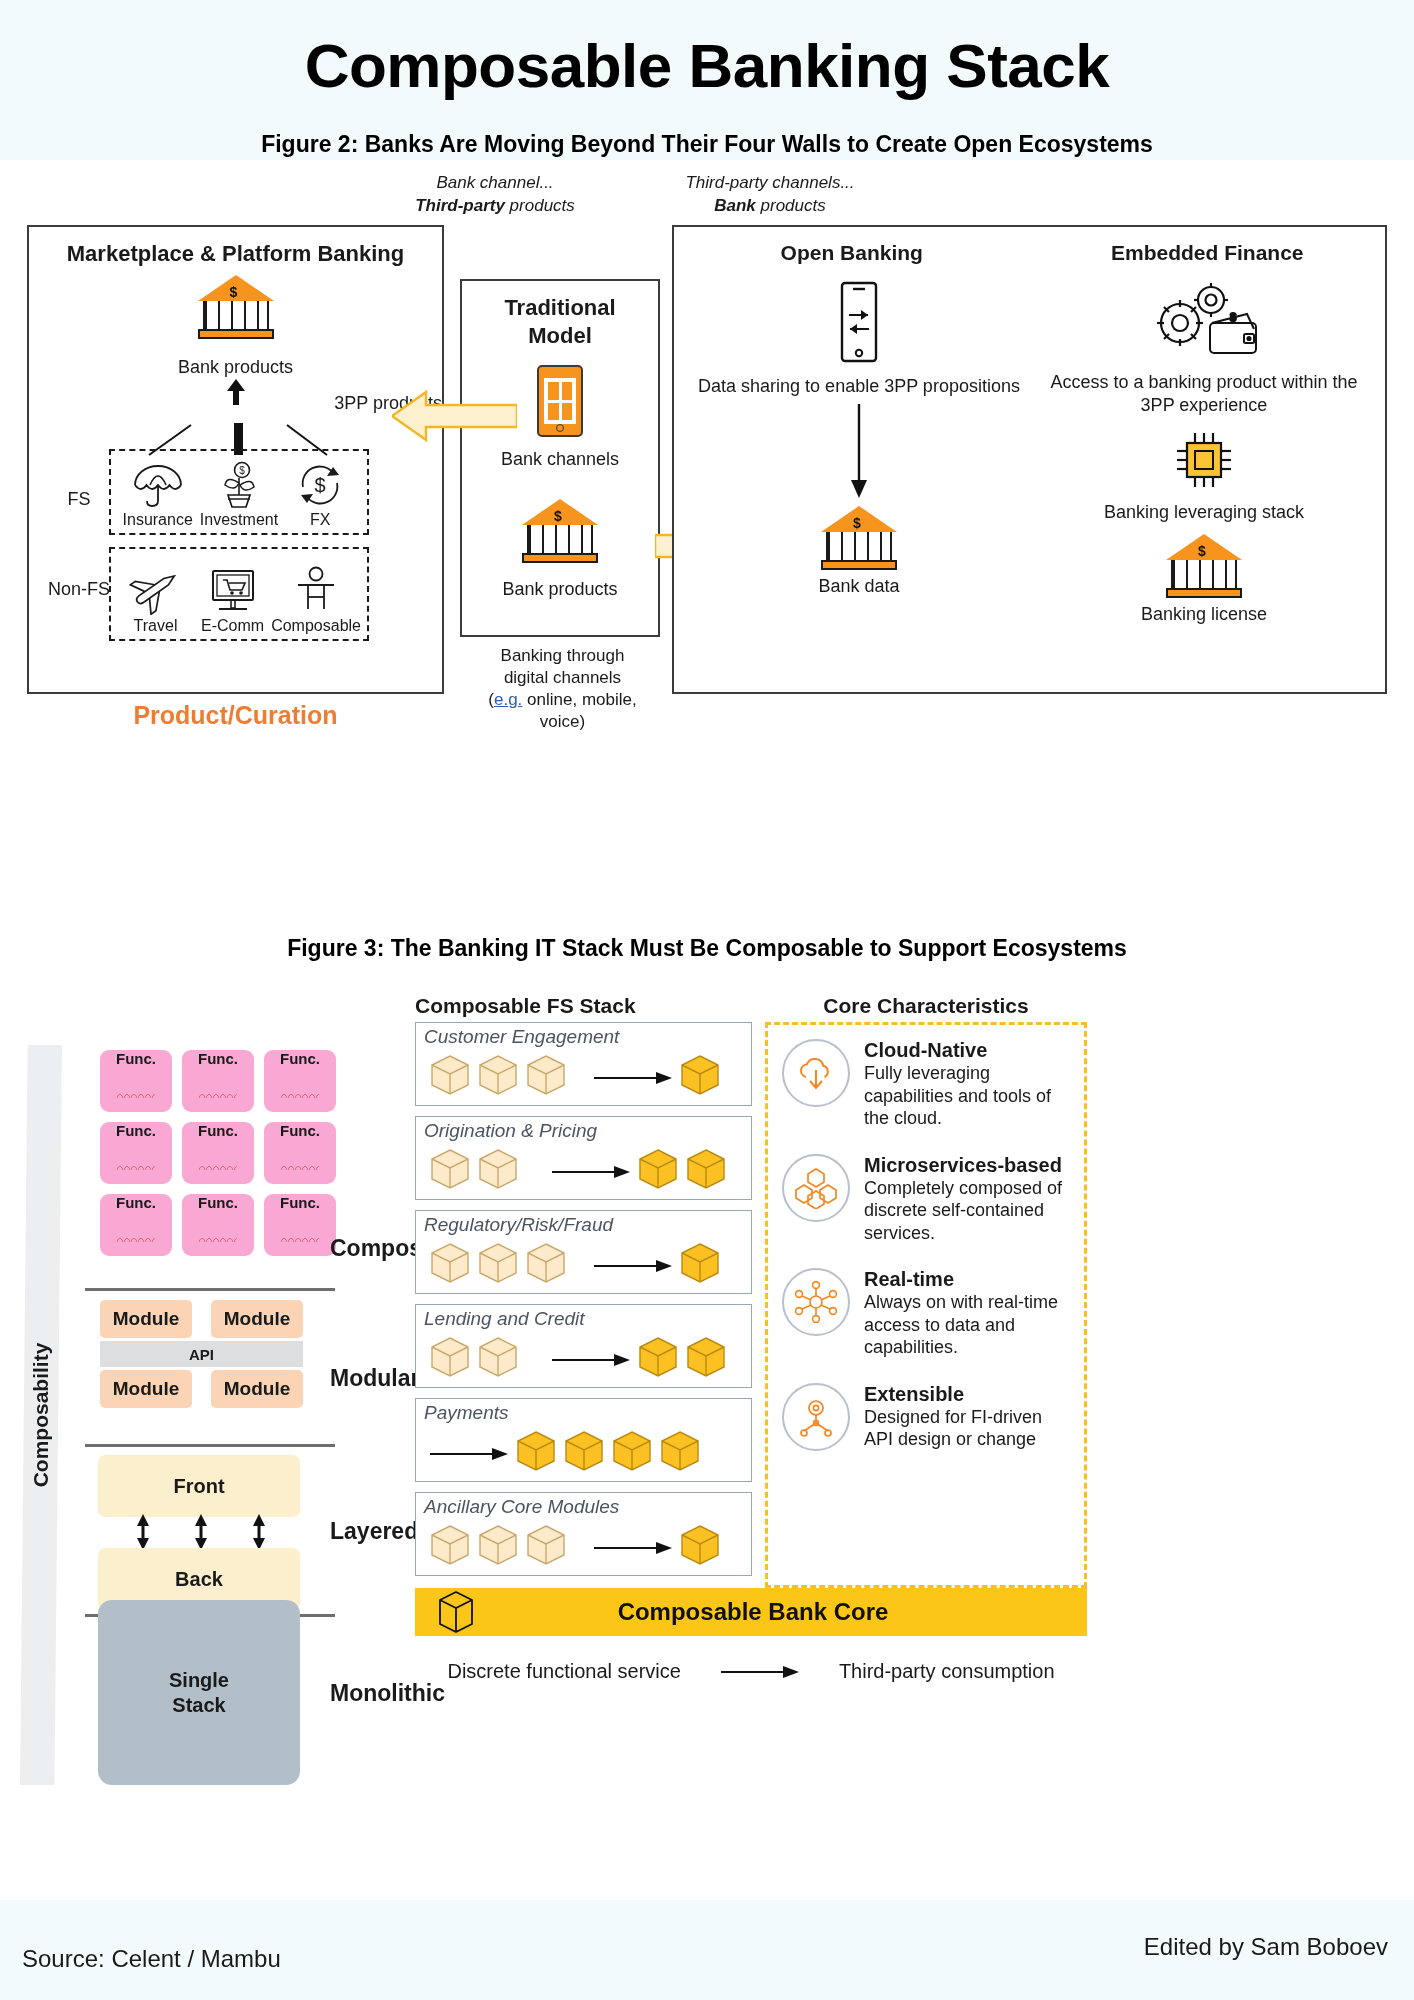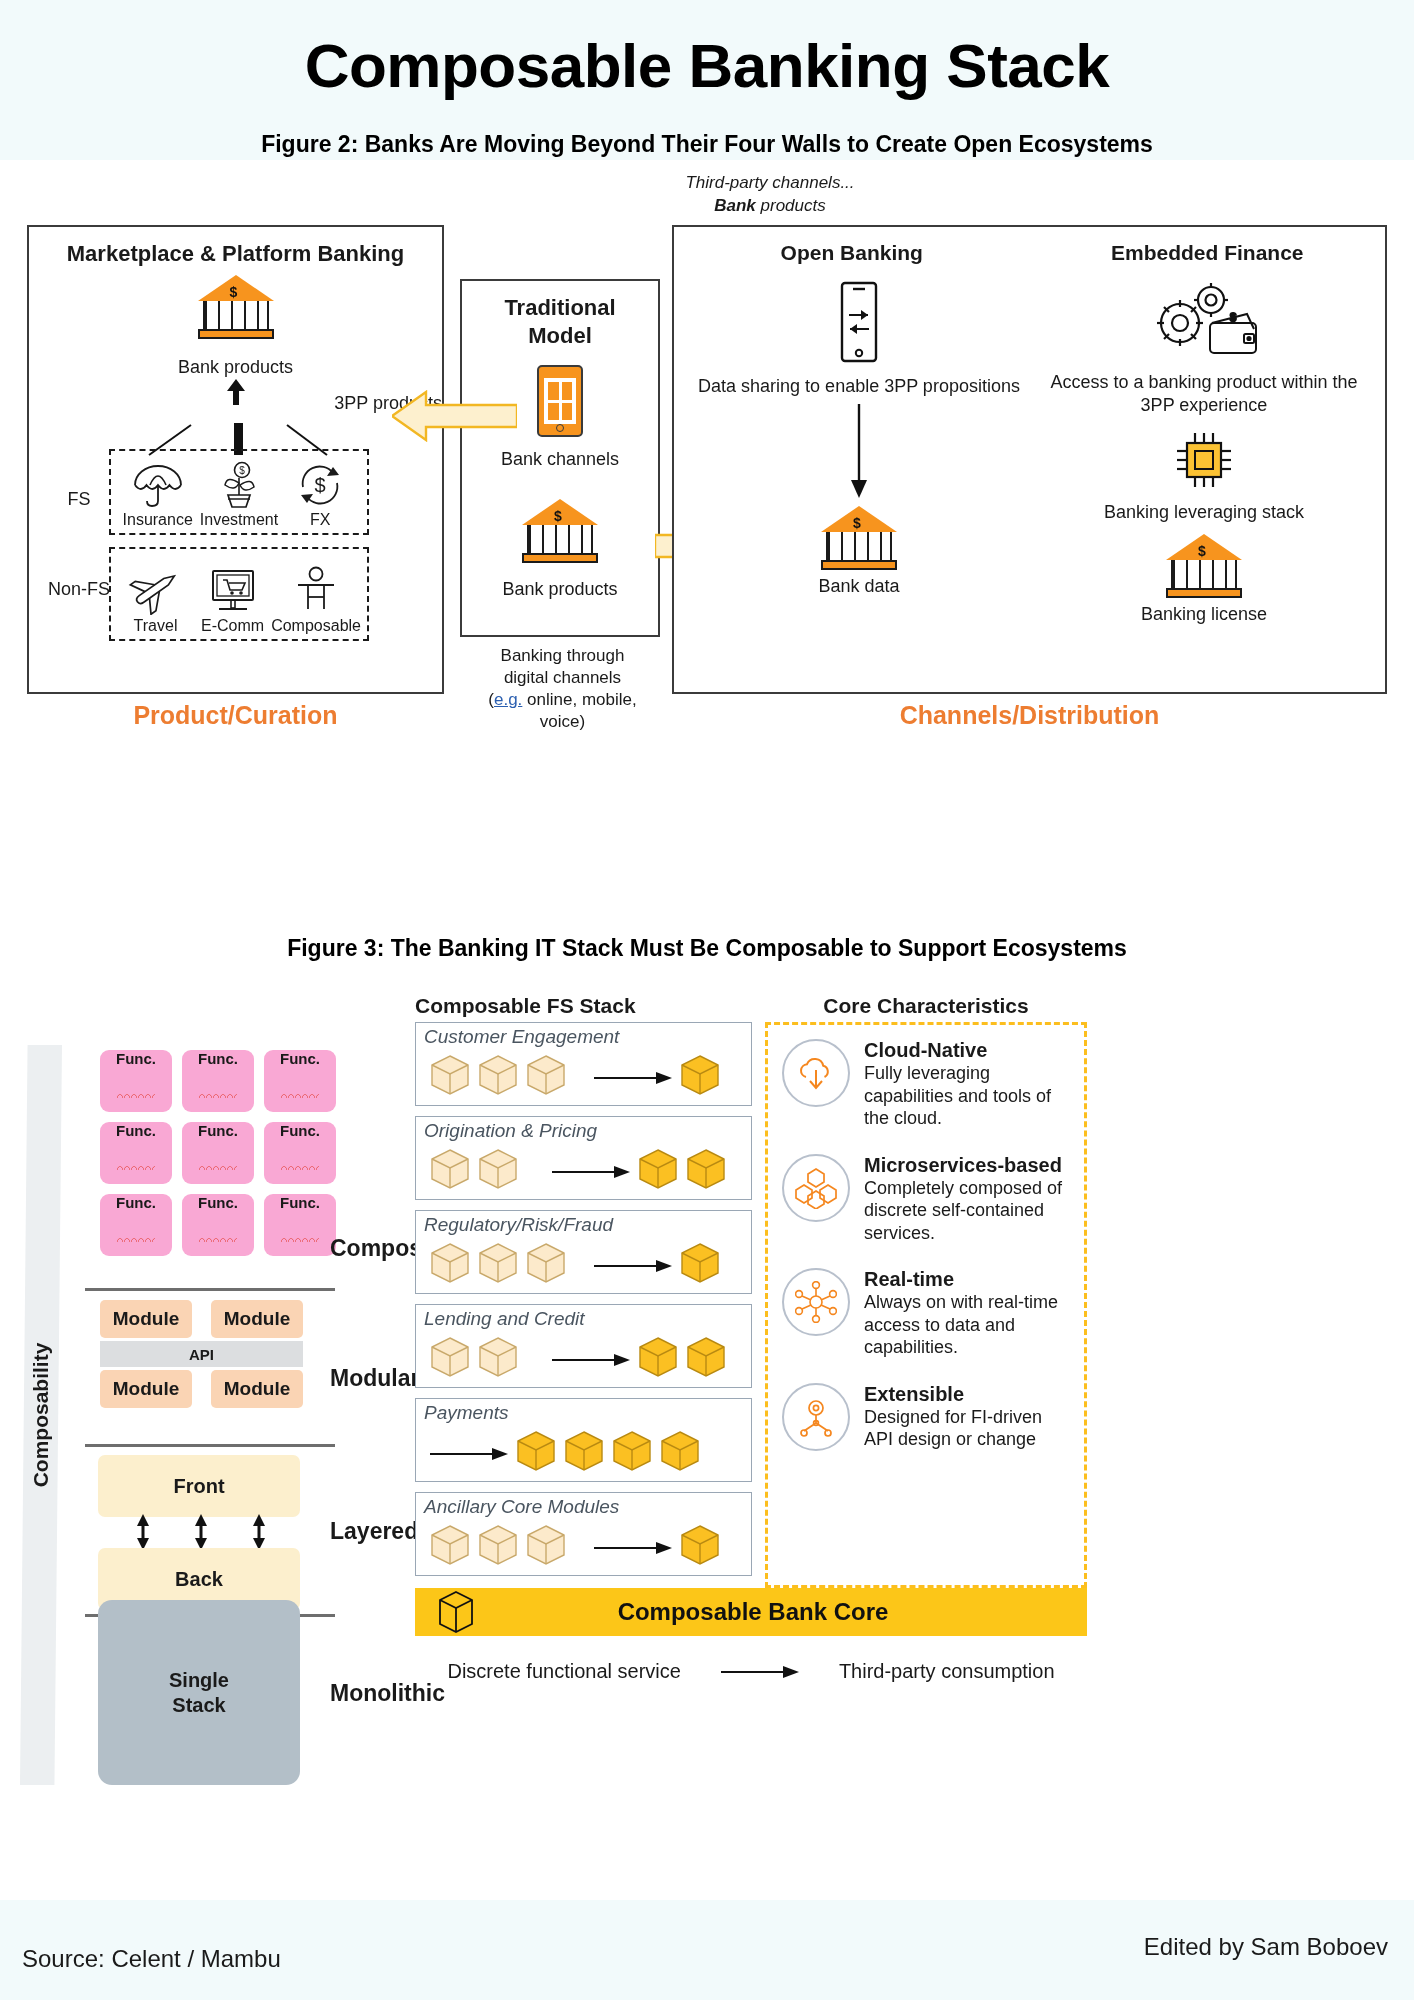--- a/index.html
+++ b/index.html
@@ -178,20 +178,24 @@
 <body>
 
 <div class="page">
 
   <div class="whiteband"></div>
 
   <div class="title">Composable Banking Stack</div>
   <div class="fig2-caption">Figure 2: Banks Are Moving Beyond Their Four Walls to Create Open Ecosystems</div>
 
   <div class="ann-row">
+    <div class="ann ann-left">
+      <div>Bank channel...</div>
+      <div><b>Third-party</b><span> products</span></div>
+    </div>
     <div class="ann ann-right">
       <div>Third-party channels...</div>
       <div><b>Bank</b><span> products</span></div>
     </div>
   </div>
 
   <div class="fig2">
 
     <div class="panel" id="panel-left">
       <div class="panel-title">Marketplace &amp; Platform Banking</div>
@@ -413,21 +417,20 @@
           <div class="roof"></div>
             <div class="cols"></div>
             <div class="base"></div>
         </div>
         <div style="font-size:18px;margin-top:6px;">Banking license</div>
       </div>
     </div>
   </div>
 
   <div class="orange-label" id="lbl-product">Product/Curation</div>
-  <div class="orange-label" id="lbl-channels">Channels/Distribution</div>
 
   <div class="fig3-caption">Figure 3: The Banking IT Stack Must Be Composable to Support Ecosystems</div>
 
   <div class="fig3">
 
     <div class="comp-wedge">
       <span>Composability</span>
     </div>
 
     <div class="func-grid">

